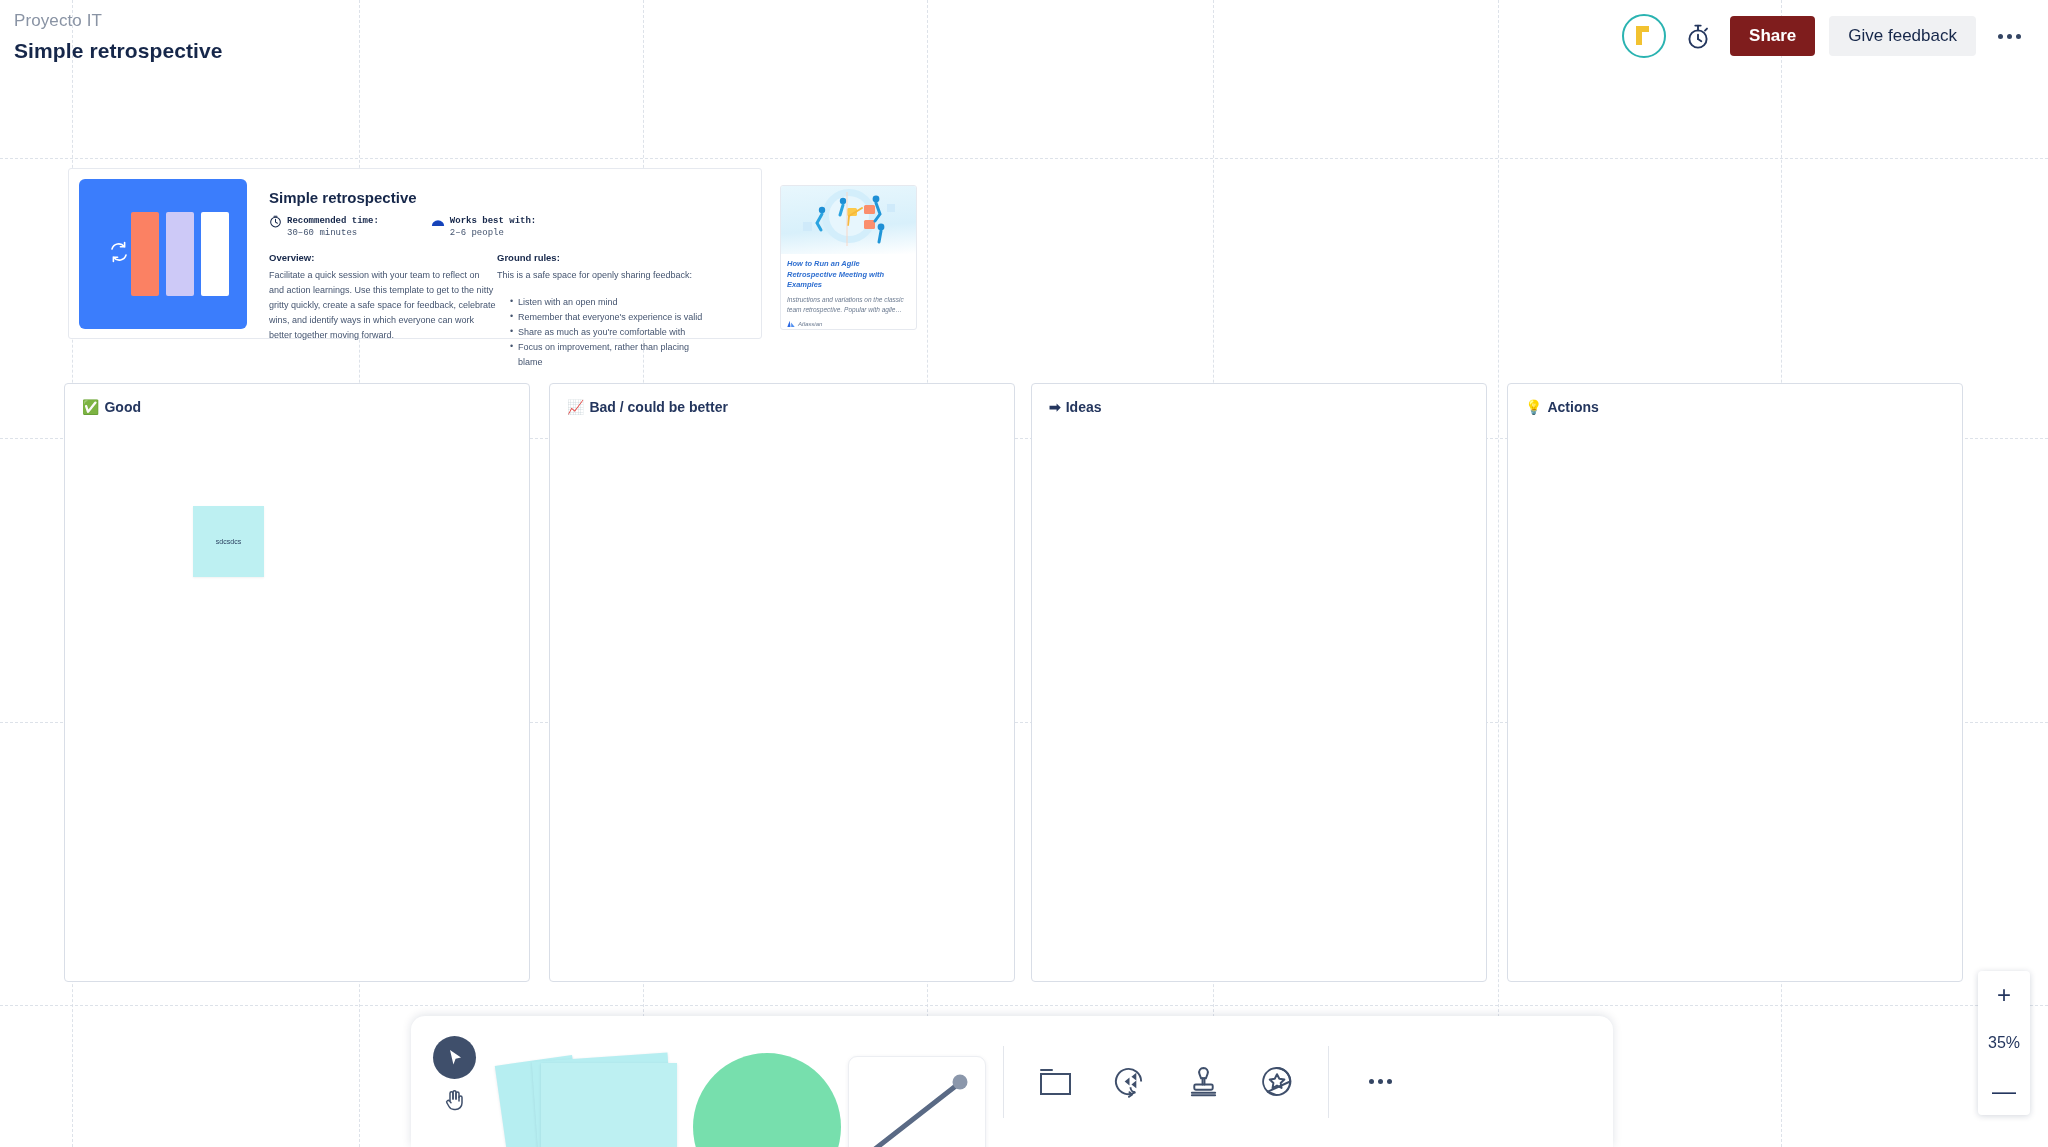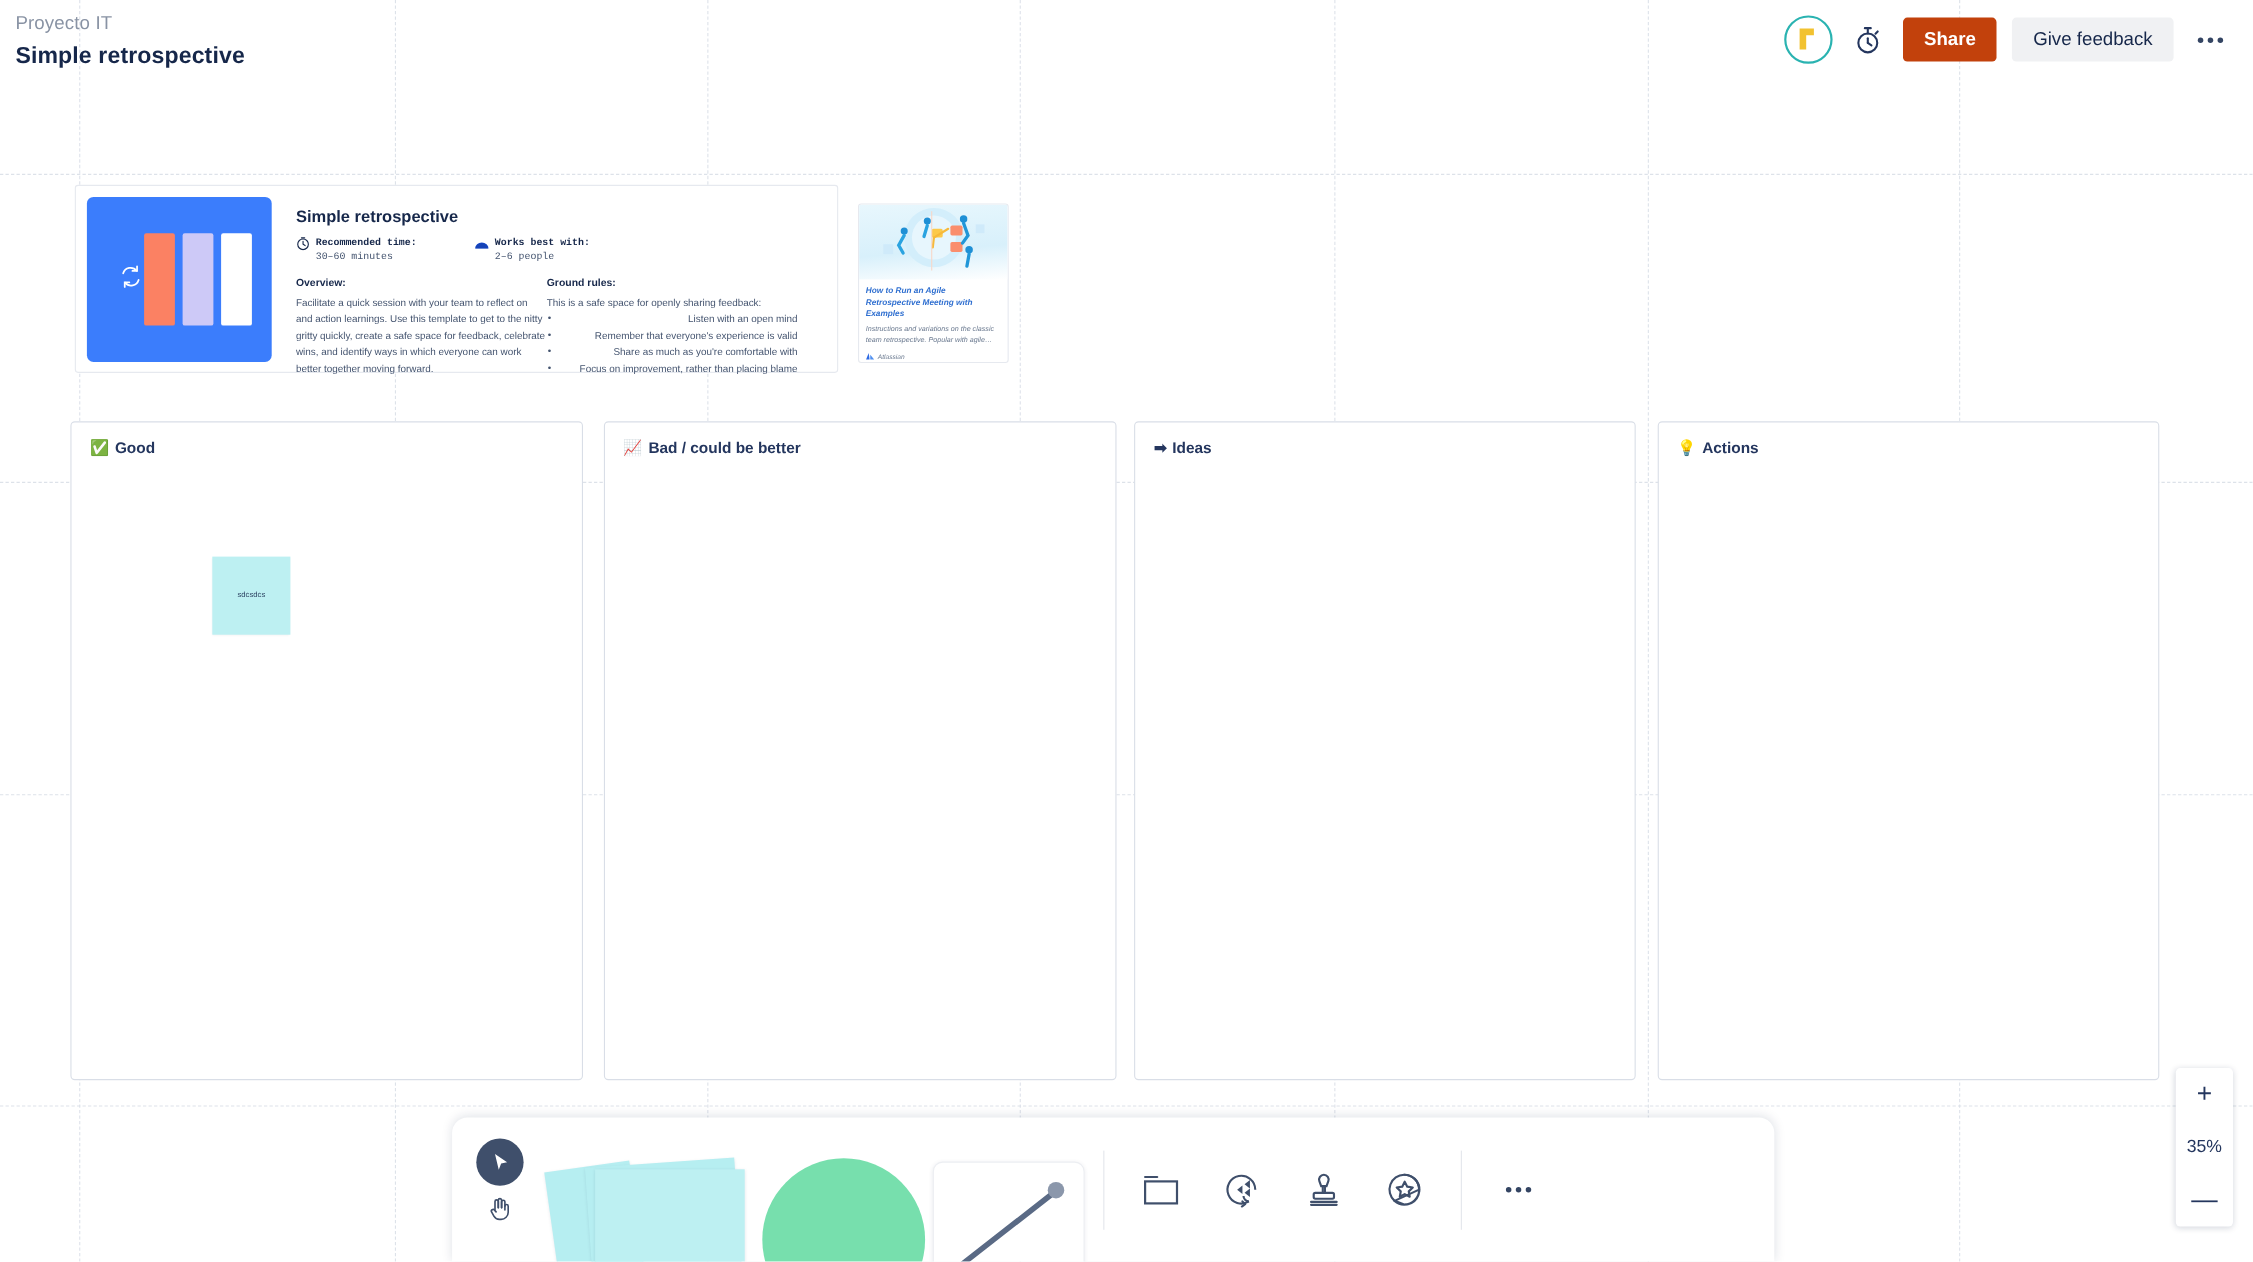--- a/index.html
+++ b/index.html
@@ -99,21 +99,21 @@
     border-radius: 4px;
     font-family: "Liberation Sans", sans-serif;
     font-size: 17px;
     font-weight: 700;
     cursor: pointer;
     padding: 0 19px;
     line-height: 40px;
     white-space: nowrap;
   }
   .btn-share {
-    background: #c2410c;
+    background: #7f1d1d;
     color: #ffffff;
   }
   .btn-feedback {
     background: #f0f1f3;
     color: #16274a;
     font-weight: 500;
   }
   .more-btn {
     width: 34px; height: 34px;
     display: flex; align-items: center; justify-content: center;
@@ -210,23 +210,22 @@
     color: #16274a;
     margin-bottom: 5px;
   }
   .tc-p {
     font-size: 9px;
     line-height: 1.65;
     color: #44546f;
     margin: 0;
   }
   .tc-ul {
-    margin: 0; padding: 0;
+    margin: 12px; padding: 0;
     list-style: none;
-    text-align: right;
   }
   .tc-ul li {
     font-size: 9px;
     line-height: 1.65;
     color: #44546f;
     padding-left: 9px;
     position: relative;
   }
   .tc-ul li:before {
     content: "•";

